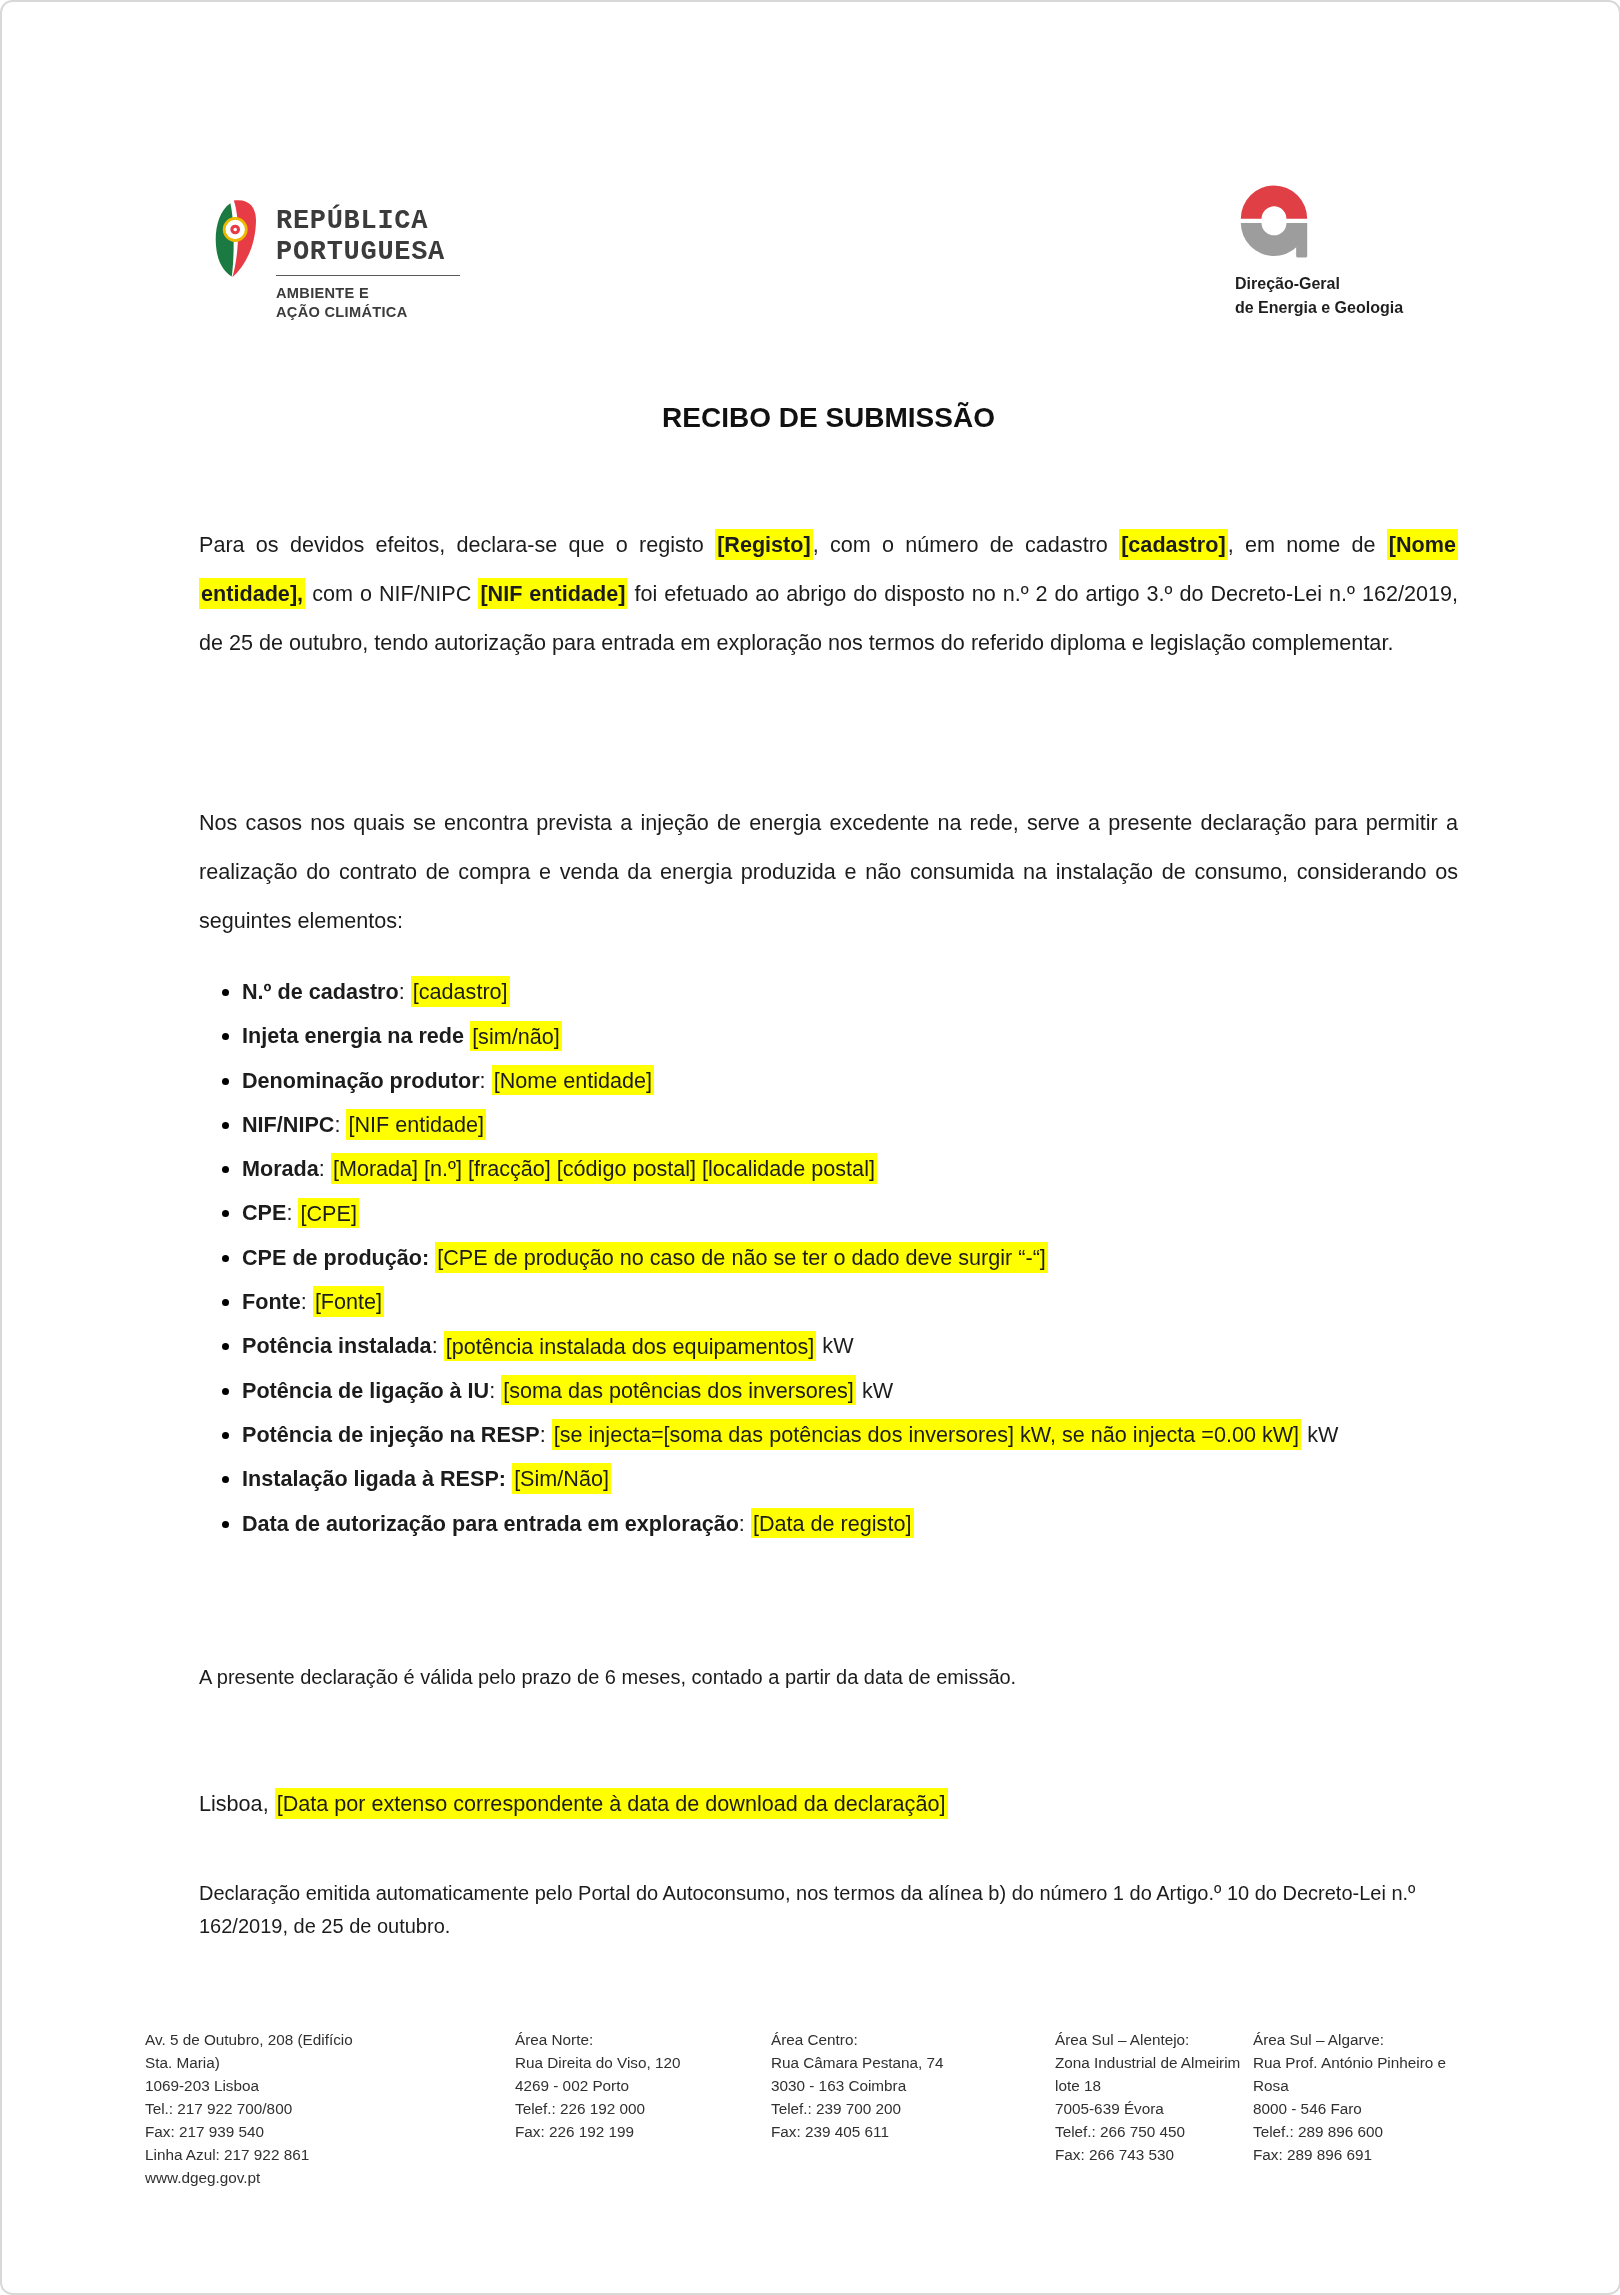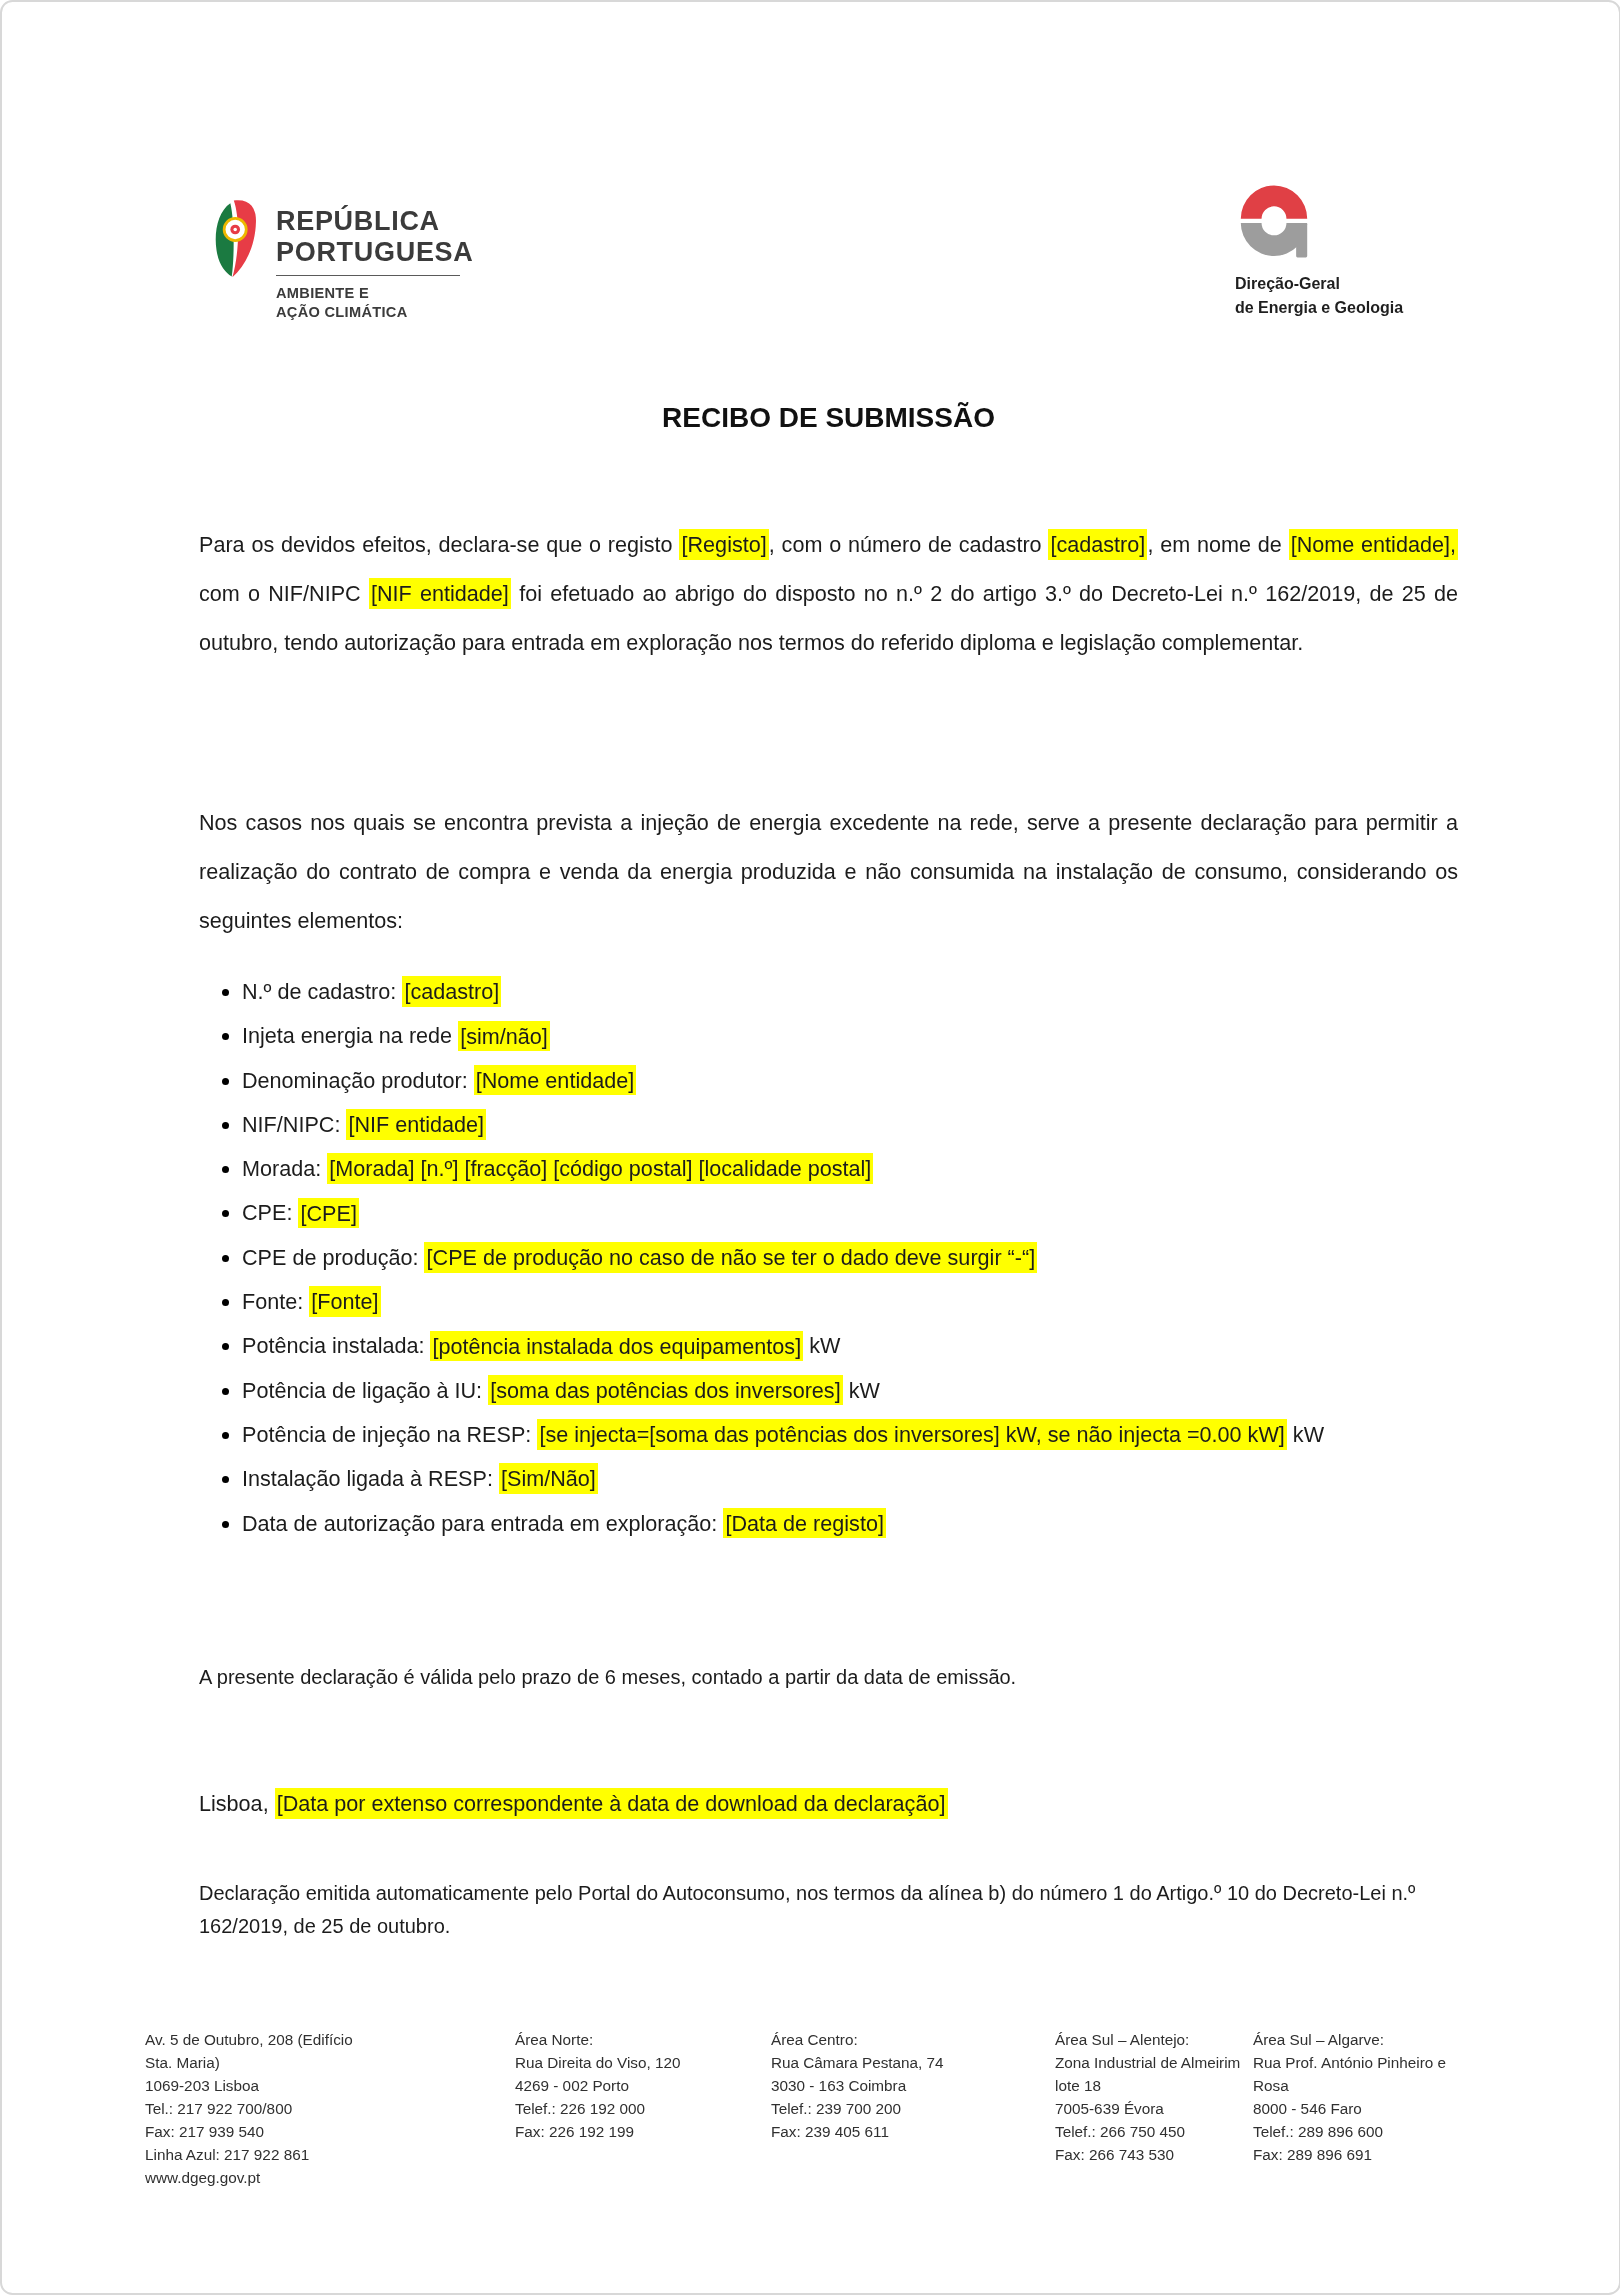--- a/index.html
+++ b/index.html
@@ -12,21 +12,21 @@
     border-radius:12.5px;
     font-family:"Liberation Sans", sans-serif;
     color:#1c1c1c;
     overflow:hidden;
   }
 
   
   .gov-logo { position:absolute; left:209px; top:197px; display:flex; gap:18px; }
   .gov-text { padding-top:7px; }
   .gov-name {
-    font-family:Liberation Sans, sans-serif;
+    font-family:Liberation Mono, monospace;
     font-weight:bold; font-size:27px; line-height:31px;
     color:#3b3b3b; letter-spacing:0.7px;
   }
   .gov-divider { width:184px; height:0; border-top:1.4px solid #5a5a5a; margin:7px 0 8.3px; }
   .gov-dept { font-size:14.6px; line-height:19px; font-weight:bold; color:#3b3b3b; letter-spacing:0.3px; }
 
   .dgeg-logo { position:absolute; left:1233px; top:178px; }
   .dgeg-text { margin-top:7px; font-weight:bold; font-size:16px; line-height:24px; color:#1f1f1f; }
 
   
@@ -43,21 +43,21 @@
   }
   .p1 { top:518px; }
   .p2 { top:796px; }
 
   .hl {
     background:#ffff00;
     padding:2.8px 2.1px;
     box-decoration-break:clone;
     -webkit-box-decoration-break:clone;
   }
-  .b { font-weight:normal; }
+  .b { font-weight:bold; }
 
   
   .bullets {
     position:absolute; left:197px; top:972px; width:1259px;
     margin:0; padding-left:43px; list-style:disc;
   }
   .bullet { font-size:21.6px; line-height:36px; margin-bottom:8.3px; }
   .bullet::marker { color:#000; }
 
   

